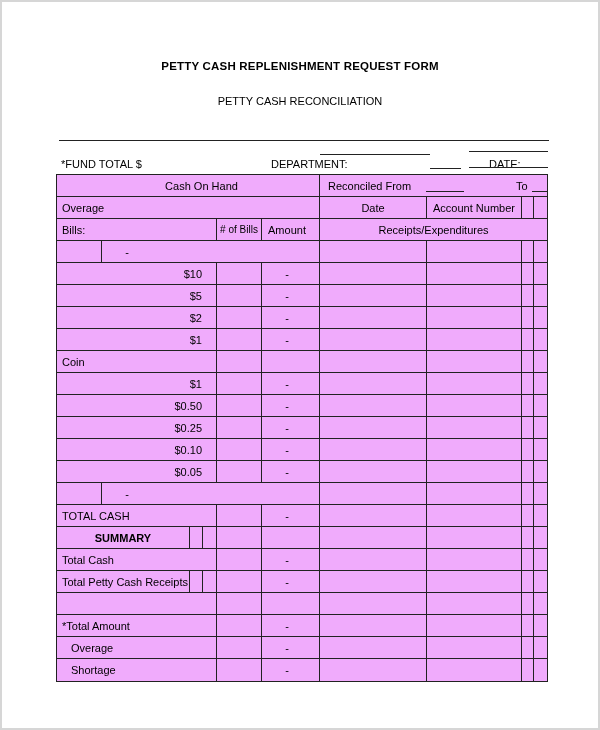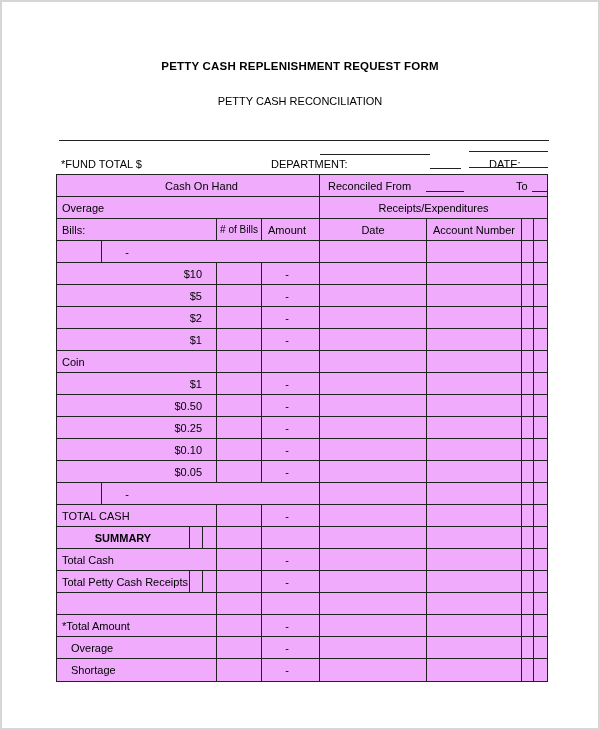--- a/index.html
+++ b/index.html
@@ -216,28 +216,28 @@
   <div class="rtable">
     <div class="rrow">
       <div class="recon">
         <span class="recon-label">Reconciled From</span>
         <span class="recon-line1"></span>
         <span class="recon-to">To</span>
         <span class="recon-line2"></span>
       </div>
     </div>
     <div class="rrow">
-      <div class="rfull">Receipts/Expenditures</div>
-    </div>
-    <div class="rrow">
       <div class="rc rc1">Date</div>
       <div class="rc rc2">Account Number</div>
       <div class="rc rc3"></div>
       <div class="rc rc4"></div>
     </div>
+    <div class="rrow">
+      <div class="rfull">Receipts/Expenditures</div>
+    </div>
 
     <div class="rrow">
         <div class="rc rc1"></div>
         <div class="rc rc2"></div>
         <div class="rc rc3"></div>
         <div class="rc rc4"></div>
       </div>
     <div class="rrow">
         <div class="rc rc1"></div>
         <div class="rc rc2"></div>

